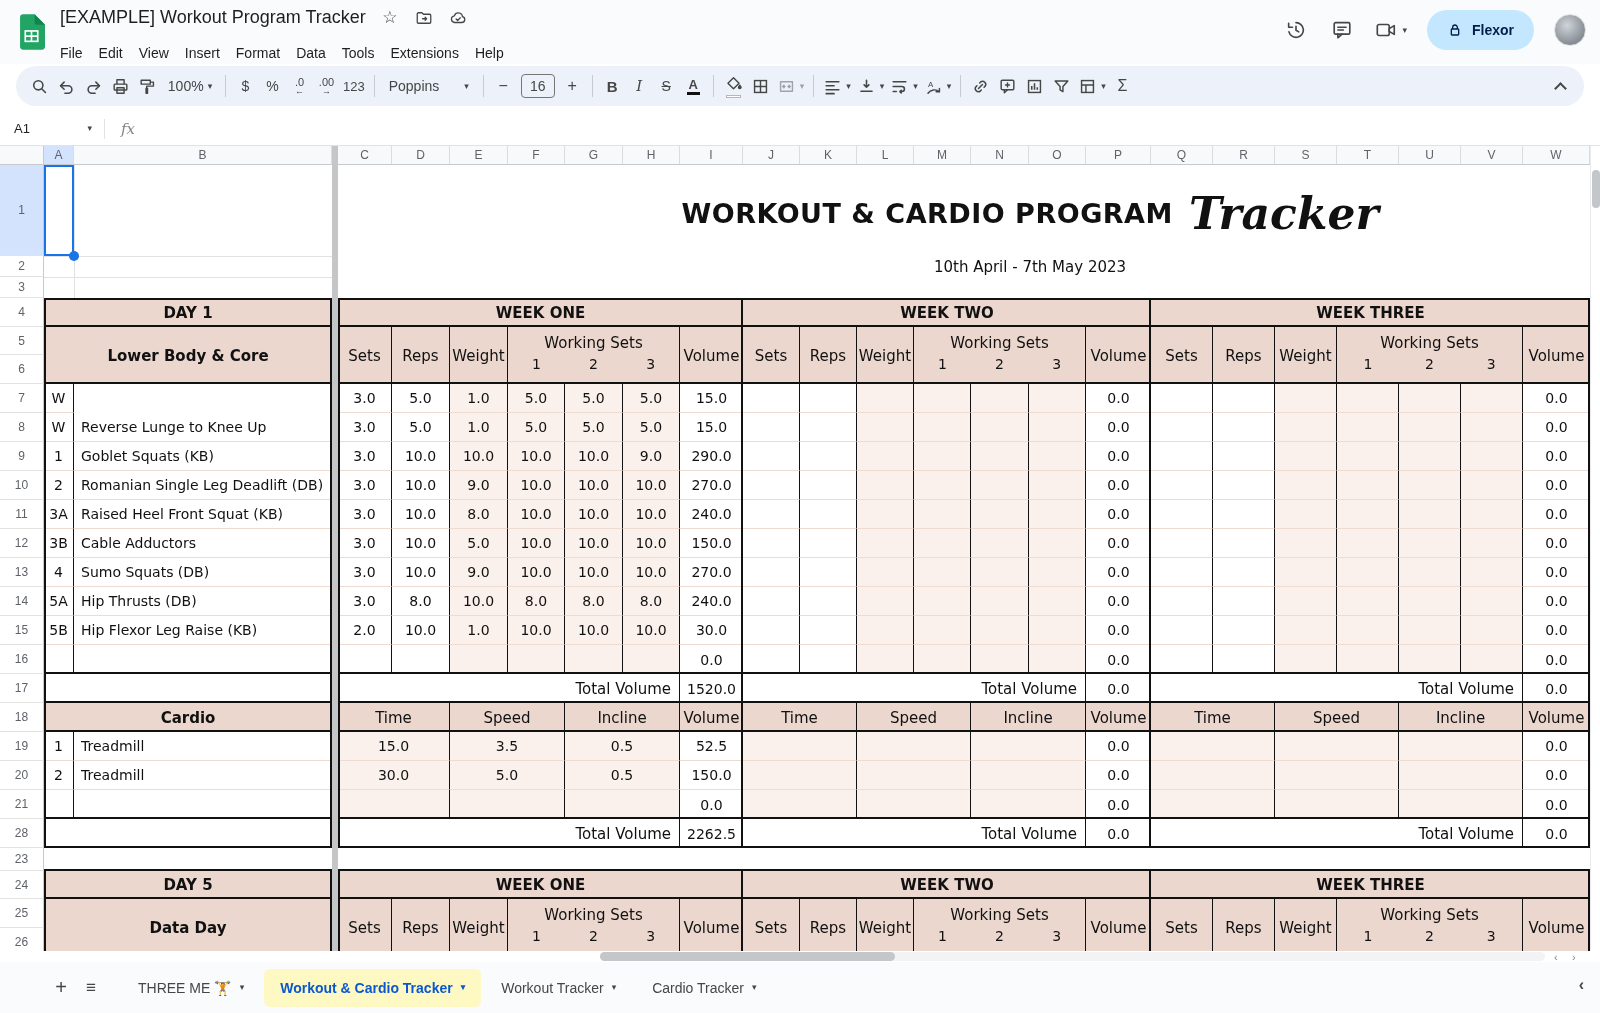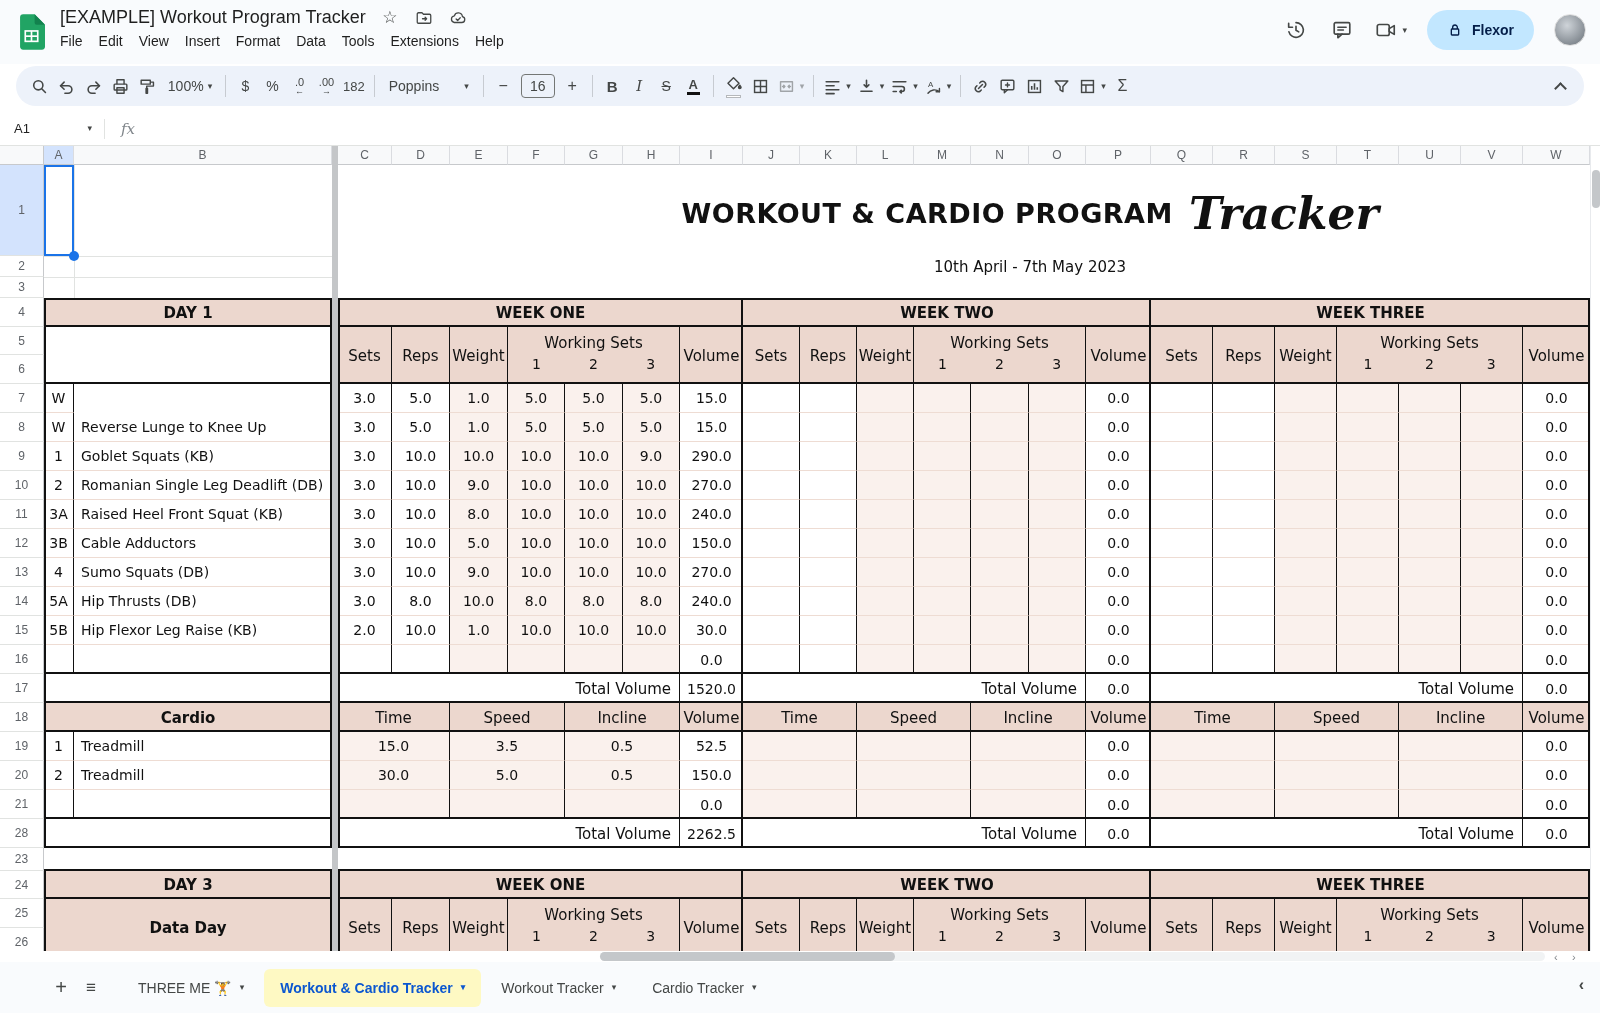--- a/index.html
+++ b/index.html
@@ -5,21 +5,21 @@
   *{box-sizing:border-box;margin:0;padding:0}
   html,body{width:1600px;height:1013px;overflow:hidden;background:#fff;font-family:"Liberation Sans",sans-serif;color:#1f1f1f;position:relative}
   
   .titlebar{position:absolute;top:0;left:0;width:1600px;height:64px;background:#f9fbfd}
   .logo{position:absolute;left:18px;top:14px;width:27px;height:36px}
   .docblock{position:absolute;left:60px;top:7px}
   .docrow{display:flex;align-items:center;gap:14px}
   .doctitle{font-size:18px;color:#1f1f1f;white-space:nowrap}
   .dicon{width:20px;height:20px;display:flex;align-items:center;justify-content:center;color:#444746;font-size:17px}
   .dicon svg{width:18px;height:18px}
-  .menurow{display:flex;margin-top:2px;margin-left:-8px}
+  .menurow{display:flex;margin-top:14px;margin-left:-8px}
   .menuitem{font-size:14px;padding:3px 8px;border-radius:4px;color:#1f1f1f}
   .tbright{position:absolute;right:14px;top:10px;display:flex;align-items:center;gap:20px}
   .tbicon{width:26px;height:26px;display:flex;align-items:center;justify-content:center}
   .tbicon svg{width:22px;height:22px}
   .camgrp{display:flex;align-items:center;gap:5px;color:#444746}
   .car{font-size:9px;color:#444746;line-height:1}
   .sharebtn{height:40px;border-radius:20px;background:#c2e7ff;display:flex;align-items:center;gap:9px;padding:0 20px;color:#041e49;font-size:14px;font-weight:700}
   .sharebtn svg{width:16px;height:16px}
   .avatar{width:32px;height:32px;border-radius:50%;background:radial-gradient(circle at 40% 35%,#cfd4d9,#868d94 70%,#6e757c);border:1px solid #e0e0e0}
   
@@ -181,21 +181,21 @@
         <span class="t">.0</span>
         <span class="a">←</span>
       </span>
   </span>
   <span class="ti">
     <span class="stack">
         <span class="t">.00</span>
         <span class="a">→</span>
       </span>
   </span>
-  <span class="ti" style="font-size:13px">182</span>
+  <span class="ti" style="font-size:13px">123</span>
   <span class="sep"></span>
   <span class="ti fontsel">
     <span>Poppins</span>
       <span class="car">▾</span>
   </span>
   <span class="sep"></span>
   <span class="ti" style="font-size:16px">−</span>
   <span class="sizebox">16</span>
   <span class="ti" style="font-size:16px">+</span>
   <span class="sep"></span>
@@ -363,20 +363,21 @@
     <div style="position: absolute; left: 74px; top: 19px; width: 1px; height: 133px; display: flex; align-items: center; justify-content: center; font-family: &quot;DejaVu Sans&quot;, sans-serif; font-size: 14px; color: rgb(17, 17, 17); background: rgb(225, 227, 225);"></div>
     <div style="position: absolute; left: 470px; top: 40px; width: 1120px; height: 54px; display: flex; align-items: center; justify-content: center; font-family: &quot;DejaVu Sans&quot;, sans-serif; font-size: 14px; color: rgb(17, 17, 17); white-space: nowrap;">
       <div style="font-size: 27px; font-weight: 600; letter-spacing: 0.5px; color: rgb(17, 17, 17);">WORKOUT &amp; CARDIO PROGRAM</div>
       <div style="font-family: &quot;DejaVu Serif&quot;, serif; font-style: italic; font-weight: 700; font-size: 44px; margin-left: 16px; color: rgb(17, 17, 17);">Tracker</div>
     </div>
     <div style="position: absolute; left: 470px; top: 110px; width: 1120px; height: 21px; display: flex; align-items: center; justify-content: center; font-family: &quot;DejaVu Sans&quot;, sans-serif; font-size: 15px; color: rgb(17, 17, 17);">10th April - 7th May 2023</div>
     <div style="position: absolute; left: 44px; top: 152px; width: 288px; height: 29px; display: flex; align-items: center; justify-content: center; font-family: &quot;DejaVu Sans&quot;, sans-serif; font-size: 15px; color: rgb(17, 17, 17); background: rgb(236, 215, 206); font-weight: 700;">DAY 1</div>
     <div style="position: absolute; left: 338px; top: 152px; width: 405px; height: 29px; display: flex; align-items: center; justify-content: center; font-family: &quot;DejaVu Sans&quot;, sans-serif; font-size: 15px; color: rgb(17, 17, 17); background: rgb(236, 215, 206); font-weight: 700;">WEEK ONE</div>
     <div style="position: absolute; left: 743px; top: 152px; width: 408px; height: 29px; display: flex; align-items: center; justify-content: center; font-family: &quot;DejaVu Sans&quot;, sans-serif; font-size: 15px; color: rgb(17, 17, 17); background: rgb(236, 215, 206); font-weight: 700;">WEEK TWO</div>
     <div style="position: absolute; left: 1151px; top: 152px; width: 439px; height: 29px; display: flex; align-items: center; justify-content: center; font-family: &quot;DejaVu Sans&quot;, sans-serif; font-size: 15px; color: rgb(17, 17, 17); background: rgb(236, 215, 206); font-weight: 700;">WEEK THREE</div>
+    <div style="position: absolute; left: 44px; top: 181px; width: 288px; height: 57px; display: flex; align-items: center; justify-content: center; font-family: &quot;DejaVu Sans&quot;, sans-serif; font-size: 15px; color: rgb(17, 17, 17); background: rgb(236, 215, 206); font-weight: 700;">Lower Body &amp; Core</div>
     <div style="position: absolute; left: 338px; top: 181px; width: 54px; height: 57px; display: flex; align-items: center; justify-content: center; font-family: &quot;DejaVu Sans&quot;, sans-serif; font-size: 15px; color: rgb(17, 17, 17); background: rgb(236, 215, 206); border-right: 1px solid rgb(17, 17, 17);">Sets</div>
     <div style="position: absolute; left: 392px; top: 181px; width: 58px; height: 57px; display: flex; align-items: center; justify-content: center; font-family: &quot;DejaVu Sans&quot;, sans-serif; font-size: 15px; color: rgb(17, 17, 17); background: rgb(236, 215, 206); border-right: 1px solid rgb(17, 17, 17);">Reps</div>
     <div style="position: absolute; left: 450px; top: 181px; width: 58px; height: 57px; display: flex; align-items: center; justify-content: center; font-family: &quot;DejaVu Sans&quot;, sans-serif; font-size: 15px; color: rgb(17, 17, 17); background: rgb(236, 215, 206); border-right: 1px solid rgb(17, 17, 17);">Weight</div>
     <div style="position: absolute; left: 508px; top: 181px; width: 172px; height: 57px; display: flex; align-items: center; justify-content: flex-start; font-family: &quot;DejaVu Sans&quot;, sans-serif; font-size: 15px; color: rgb(17, 17, 17); background: rgb(236, 215, 206); border-right: 1px solid rgb(17, 17, 17); flex-direction: column;">
       <div style="margin-top: 7px;">Working Sets</div>
       <div style="display: flex; width: 100%; margin-top: 4px;">
         <div style="width: 57px; text-align: center; font-size: 14px;">1</div>
         <div style="width: 58px; text-align: center; font-size: 14px;">2</div>
         <div style="width: 57px; text-align: center; font-size: 14px;">3</div>
       </div>
@@ -697,21 +698,21 @@
     <div style="position: absolute; left: 1275px; top: 644px; width: 124px; height: 29px; display: flex; align-items: center; justify-content: center; font-family: &quot;DejaVu Sans&quot;, sans-serif; font-size: 14px; color: rgb(17, 17, 17); background: rgb(250, 241, 237); border-right: 1px solid rgb(17, 17, 17); border-bottom: none;"></div>
     <div style="position: absolute; left: 1399px; top: 644px; width: 124px; height: 29px; display: flex; align-items: center; justify-content: center; font-family: &quot;DejaVu Sans&quot;, sans-serif; font-size: 14px; color: rgb(17, 17, 17); background: rgb(250, 241, 237); border-right: 1px solid rgb(17, 17, 17); border-bottom: none;"></div>
     <div style="position: absolute; left: 1523px; top: 644px; width: 67px; height: 29px; display: flex; align-items: center; justify-content: center; font-family: &quot;DejaVu Sans&quot;, sans-serif; font-size: 14px; color: rgb(17, 17, 17); border-bottom: none;">0.0</div>
     <div style="position: absolute; left: 44px; top: 673px; width: 288px; height: 29px; display: flex; align-items: center; justify-content: center; font-family: &quot;DejaVu Sans&quot;, sans-serif; font-size: 14px; color: rgb(17, 17, 17); background: rgb(255, 255, 255);"></div>
     <div style="position: absolute; left: 338px; top: 673px; width: 342px; height: 29px; display: flex; align-items: center; justify-content: flex-end; font-family: &quot;DejaVu Sans&quot;, sans-serif; font-size: 15px; color: rgb(17, 17, 17); padding-right: 8px; border-right: 1px solid rgb(17, 17, 17);">Total Volume</div>
     <div style="position: absolute; left: 680px; top: 673px; width: 63px; height: 29px; display: flex; align-items: center; justify-content: center; font-family: &quot;DejaVu Sans&quot;, sans-serif; font-size: 14px; color: rgb(17, 17, 17);">2262.5</div>
     <div style="position: absolute; left: 743px; top: 673px; width: 343px; height: 29px; display: flex; align-items: center; justify-content: flex-end; font-family: &quot;DejaVu Sans&quot;, sans-serif; font-size: 15px; color: rgb(17, 17, 17); padding-right: 8px; border-right: 1px solid rgb(17, 17, 17);">Total Volume</div>
     <div style="position: absolute; left: 1086px; top: 673px; width: 65px; height: 29px; display: flex; align-items: center; justify-content: center; font-family: &quot;DejaVu Sans&quot;, sans-serif; font-size: 14px; color: rgb(17, 17, 17);">0.0</div>
     <div style="position: absolute; left: 1151px; top: 673px; width: 372px; height: 29px; display: flex; align-items: center; justify-content: flex-end; font-family: &quot;DejaVu Sans&quot;, sans-serif; font-size: 15px; color: rgb(17, 17, 17); padding-right: 8px; border-right: 1px solid rgb(17, 17, 17);">Total Volume</div>
     <div style="position: absolute; left: 1523px; top: 673px; width: 67px; height: 29px; display: flex; align-items: center; justify-content: center; font-family: &quot;DejaVu Sans&quot;, sans-serif; font-size: 14px; color: rgb(17, 17, 17);">0.0</div>
-    <div style="position: absolute; left: 44px; top: 725px; width: 288px; height: 28px; display: flex; align-items: center; justify-content: center; font-family: &quot;DejaVu Sans&quot;, sans-serif; font-size: 15px; color: rgb(17, 17, 17); background: rgb(236, 215, 206); font-weight: 700;">DAY 3</div>
+    <div style="position: absolute; left: 44px; top: 725px; width: 288px; height: 28px; display: flex; align-items: center; justify-content: center; font-family: &quot;DejaVu Sans&quot;, sans-serif; font-size: 15px; color: rgb(17, 17, 17); background: rgb(236, 215, 206); font-weight: 700;">DAY 5</div>
     <div style="position: absolute; left: 338px; top: 725px; width: 405px; height: 28px; display: flex; align-items: center; justify-content: center; font-family: &quot;DejaVu Sans&quot;, sans-serif; font-size: 15px; color: rgb(17, 17, 17); background: rgb(236, 215, 206); font-weight: 700;">WEEK ONE</div>
     <div style="position: absolute; left: 743px; top: 725px; width: 408px; height: 28px; display: flex; align-items: center; justify-content: center; font-family: &quot;DejaVu Sans&quot;, sans-serif; font-size: 15px; color: rgb(17, 17, 17); background: rgb(236, 215, 206); font-weight: 700;">WEEK TWO</div>
     <div style="position: absolute; left: 1151px; top: 725px; width: 439px; height: 28px; display: flex; align-items: center; justify-content: center; font-family: &quot;DejaVu Sans&quot;, sans-serif; font-size: 15px; color: rgb(17, 17, 17); background: rgb(236, 215, 206); font-weight: 700;">WEEK THREE</div>
     <div style="position: absolute; left: 44px; top: 753px; width: 288px; height: 57px; display: flex; align-items: center; justify-content: center; font-family: &quot;DejaVu Sans&quot;, sans-serif; font-size: 15px; color: rgb(17, 17, 17); background: rgb(236, 215, 206); font-weight: 700;">Data Day</div>
     <div style="position: absolute; left: 338px; top: 753px; width: 54px; height: 57px; display: flex; align-items: center; justify-content: center; font-family: &quot;DejaVu Sans&quot;, sans-serif; font-size: 15px; color: rgb(17, 17, 17); background: rgb(236, 215, 206); border-right: 1px solid rgb(17, 17, 17);">Sets</div>
     <div style="position: absolute; left: 392px; top: 753px; width: 58px; height: 57px; display: flex; align-items: center; justify-content: center; font-family: &quot;DejaVu Sans&quot;, sans-serif; font-size: 15px; color: rgb(17, 17, 17); background: rgb(236, 215, 206); border-right: 1px solid rgb(17, 17, 17);">Reps</div>
     <div style="position: absolute; left: 450px; top: 753px; width: 58px; height: 57px; display: flex; align-items: center; justify-content: center; font-family: &quot;DejaVu Sans&quot;, sans-serif; font-size: 15px; color: rgb(17, 17, 17); background: rgb(236, 215, 206); border-right: 1px solid rgb(17, 17, 17);">Weight</div>
     <div style="position: absolute; left: 508px; top: 753px; width: 172px; height: 57px; display: flex; align-items: center; justify-content: flex-start; font-family: &quot;DejaVu Sans&quot;, sans-serif; font-size: 15px; color: rgb(17, 17, 17); background: rgb(236, 215, 206); border-right: 1px solid rgb(17, 17, 17); flex-direction: column;">
       <div style="margin-top: 7px;">Working Sets</div>
       <div style="display: flex; width: 100%; margin-top: 4px;">

